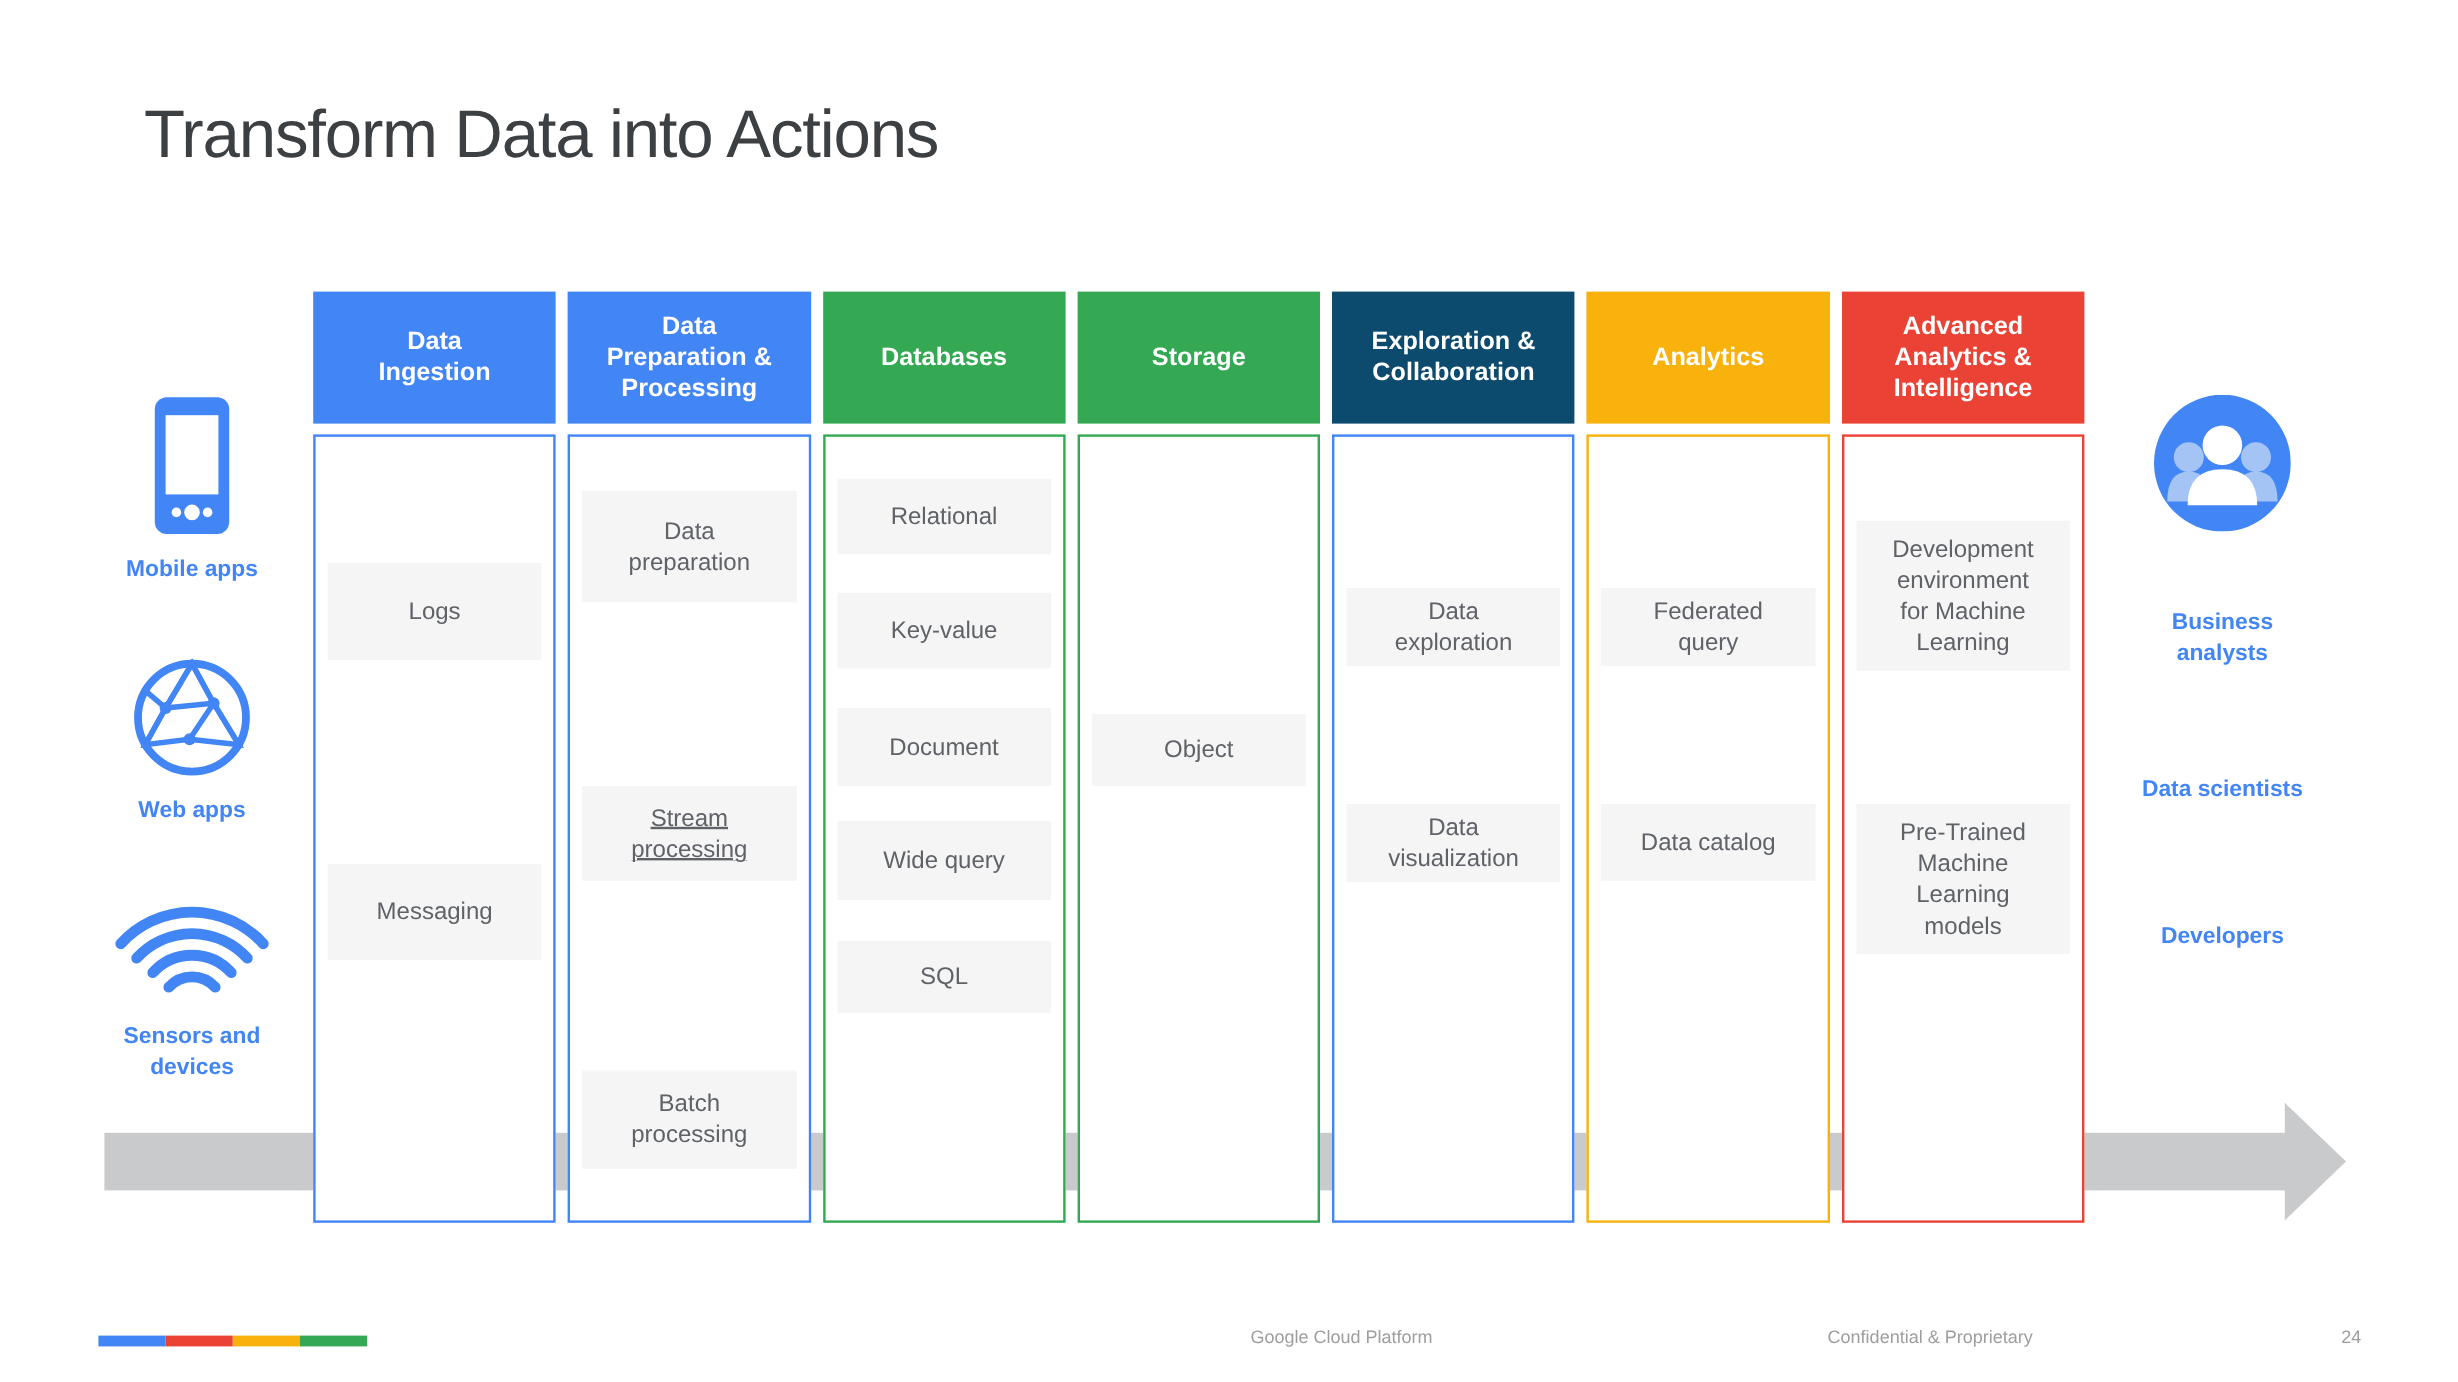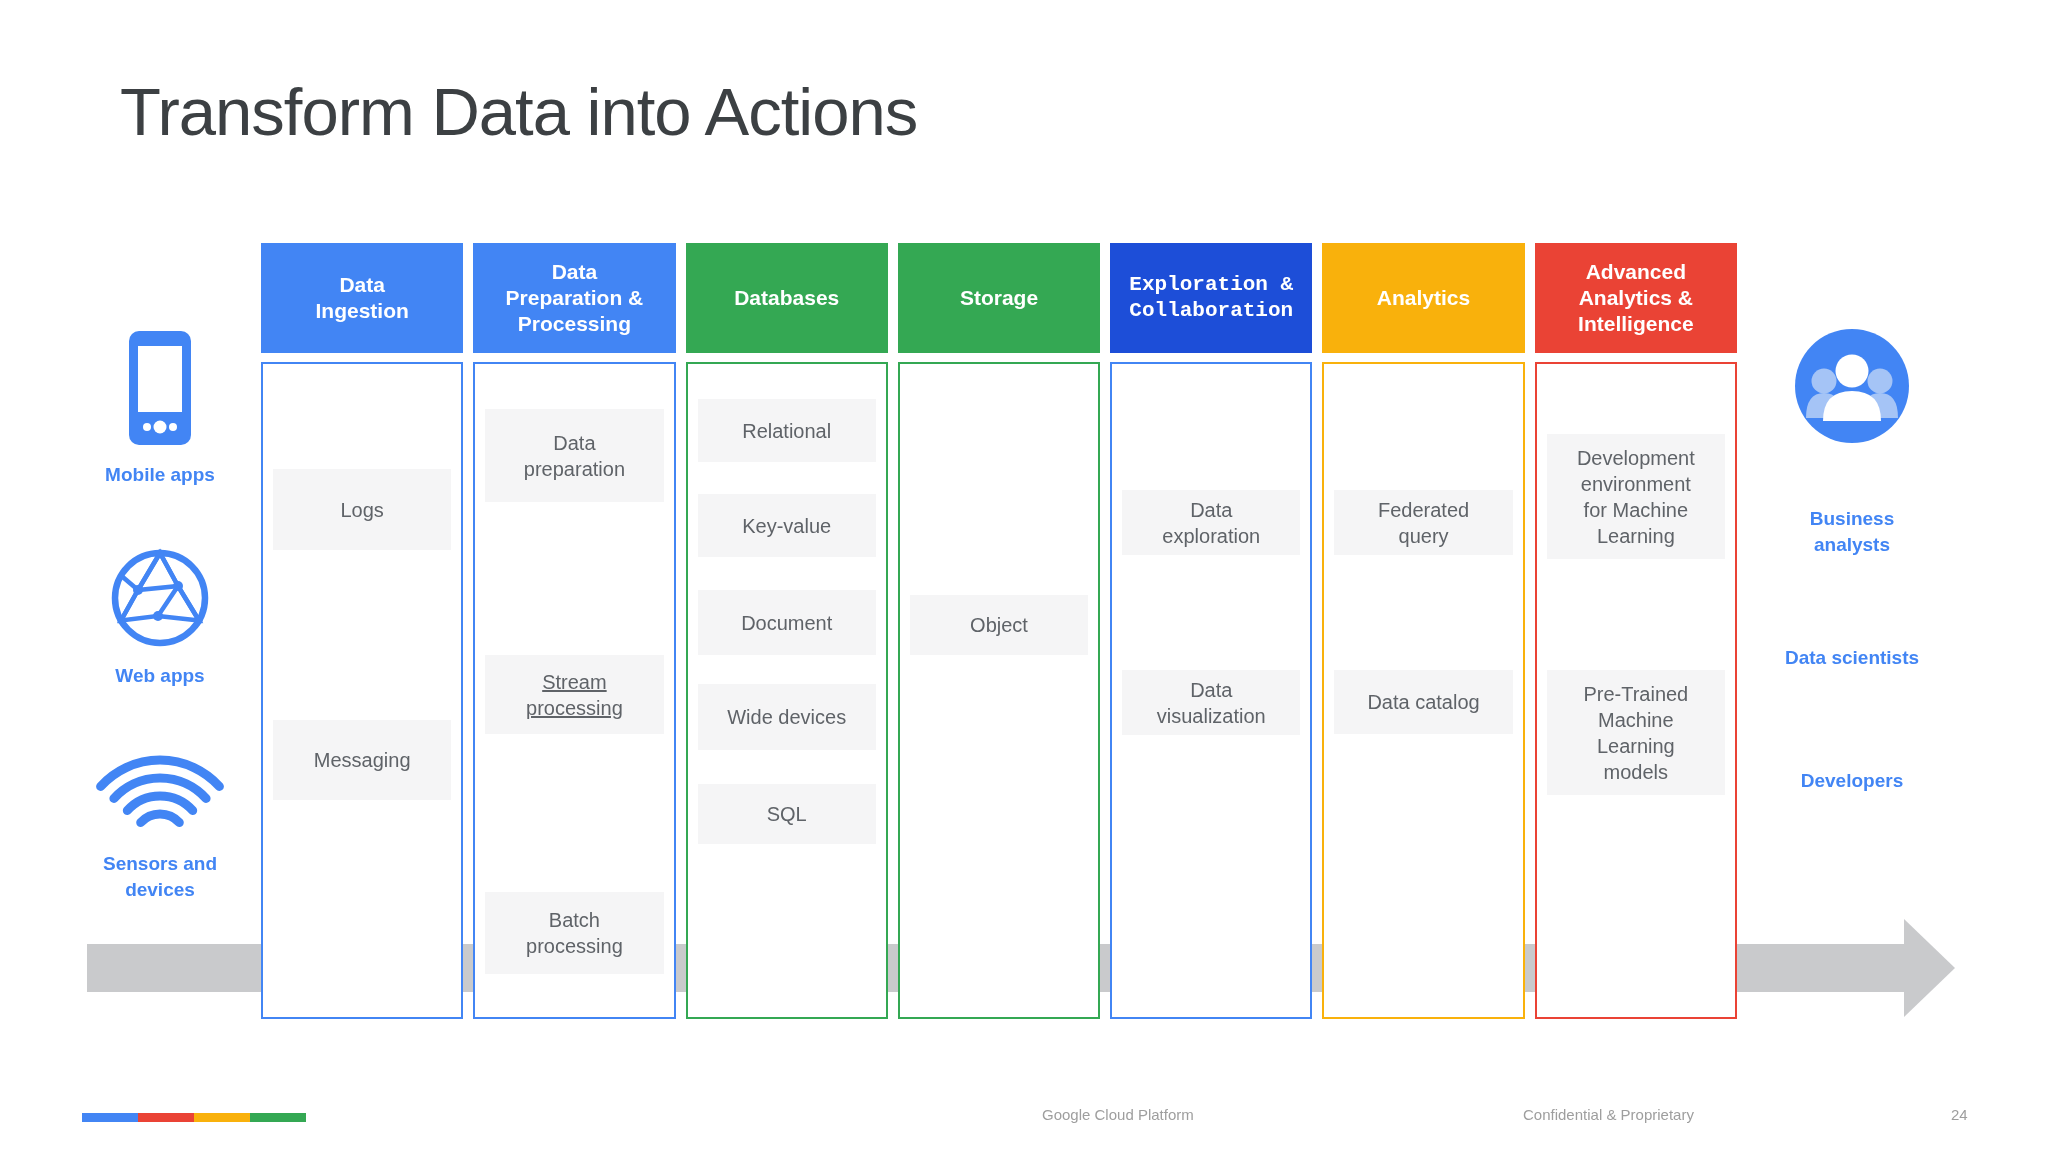--- a/index.html
+++ b/index.html
@@ -1,21 +1,21 @@
 <!DOCTYPE html>
 <html><head>
 <meta charset="utf-8">
 <style>
   html,body{margin:0;padding:0;background:#ffffff;}
   .slide{
     position:relative; width:2048px; height:1152px; background:#ffffff; overflow:hidden;
     font-family:"Liberation Sans","DejaVu Sans",sans-serif; color:#3c4043;
   }
   .title{
-    position:absolute; left:120px; top:66px; font-size:67px; line-height:92px;
+    position:absolute; left:120px; top:66px; font-size:56px; line-height:92px;
     letter-spacing:-1px; color:#3c4043; white-space:nowrap; font-weight:400;
   }
   
   .arrow-shaft{position:absolute; left:87px; top:944px; width:1818px; height:48px; background:#c9cacc; z-index:0;}
   .arrow-head{position:absolute; left:1904px; top:919px; width:0; height:0; z-index:0;
     border-top:49px solid transparent; border-bottom:49px solid transparent; border-left:51px solid #c9cacc;}
   
   .pipeline{position:absolute; left:261px; top:243px; width:1476px; display:flex; gap:10px; z-index:2;}
   .column{flex:1; min-width:0;}
   .col-header{
@@ -28,21 +28,21 @@
     border:2px solid #000; box-sizing:border-box;
   }
   .cell{
     position:absolute; left:10px; right:10px; background:#f5f5f6; color:#5f6368;
     font-size:20px; line-height:26px; display:flex; align-items:center; justify-content:center;
     text-align:center; white-space:pre-line; padding:0 4px; box-sizing:border-box;
   }
   
   .h-blue{background:#4285f4;}   .b-blue{border-color:#4285f4;}
   .h-green{background:#34a853;}  .b-green{border-color:#34a853;}
-  .h-gray{background:#1d4ed8;font-family:Liberation Mono, monospace;}
+  .h-gray{background:#0c4a6e;}
   .h-yellow{background:#f9b10c;} .b-yellow{border-color:#f9b10c;}
   .h-red{background:#ea4335;}    .b-red{border-color:#ea4335;}
   
   .rail-label{
     position:absolute; text-align:center; color:#4285f4; font-weight:bold;
     font-size:19px; line-height:26px; white-space:pre-line; z-index:2;
   }
   .rail-icon{position:absolute; z-index:2;}
   
   .gbar{position:absolute; left:82px; top:1113px; height:9px; display:flex; z-index:2;}
@@ -130,21 +130,21 @@
 processing</div>
       </div>
     </div>
 
     <div class="column">
       <div class="col-header h-green">Databases</div>
       <div class="col-body b-green">
         <div class="cell" style="top:35px; height:63px;">Relational</div>
         <div class="cell" style="top:130px; height:63px;">Key-value</div>
         <div class="cell" style="top:226px; height:65px;">Document</div>
-        <div class="cell" style="top:320px; height:66px;">Wide devices</div>
+        <div class="cell" style="top:320px; height:66px;">Wide query</div>
         <div class="cell" style="top:420px; height:60px;">SQL</div>
       </div>
     </div>
 
     <div class="column">
       <div class="col-header h-green">Storage</div>
       <div class="col-body b-green">
         <div class="cell" style="top:231px; height:60px;">Object</div>
       </div>
     </div>

